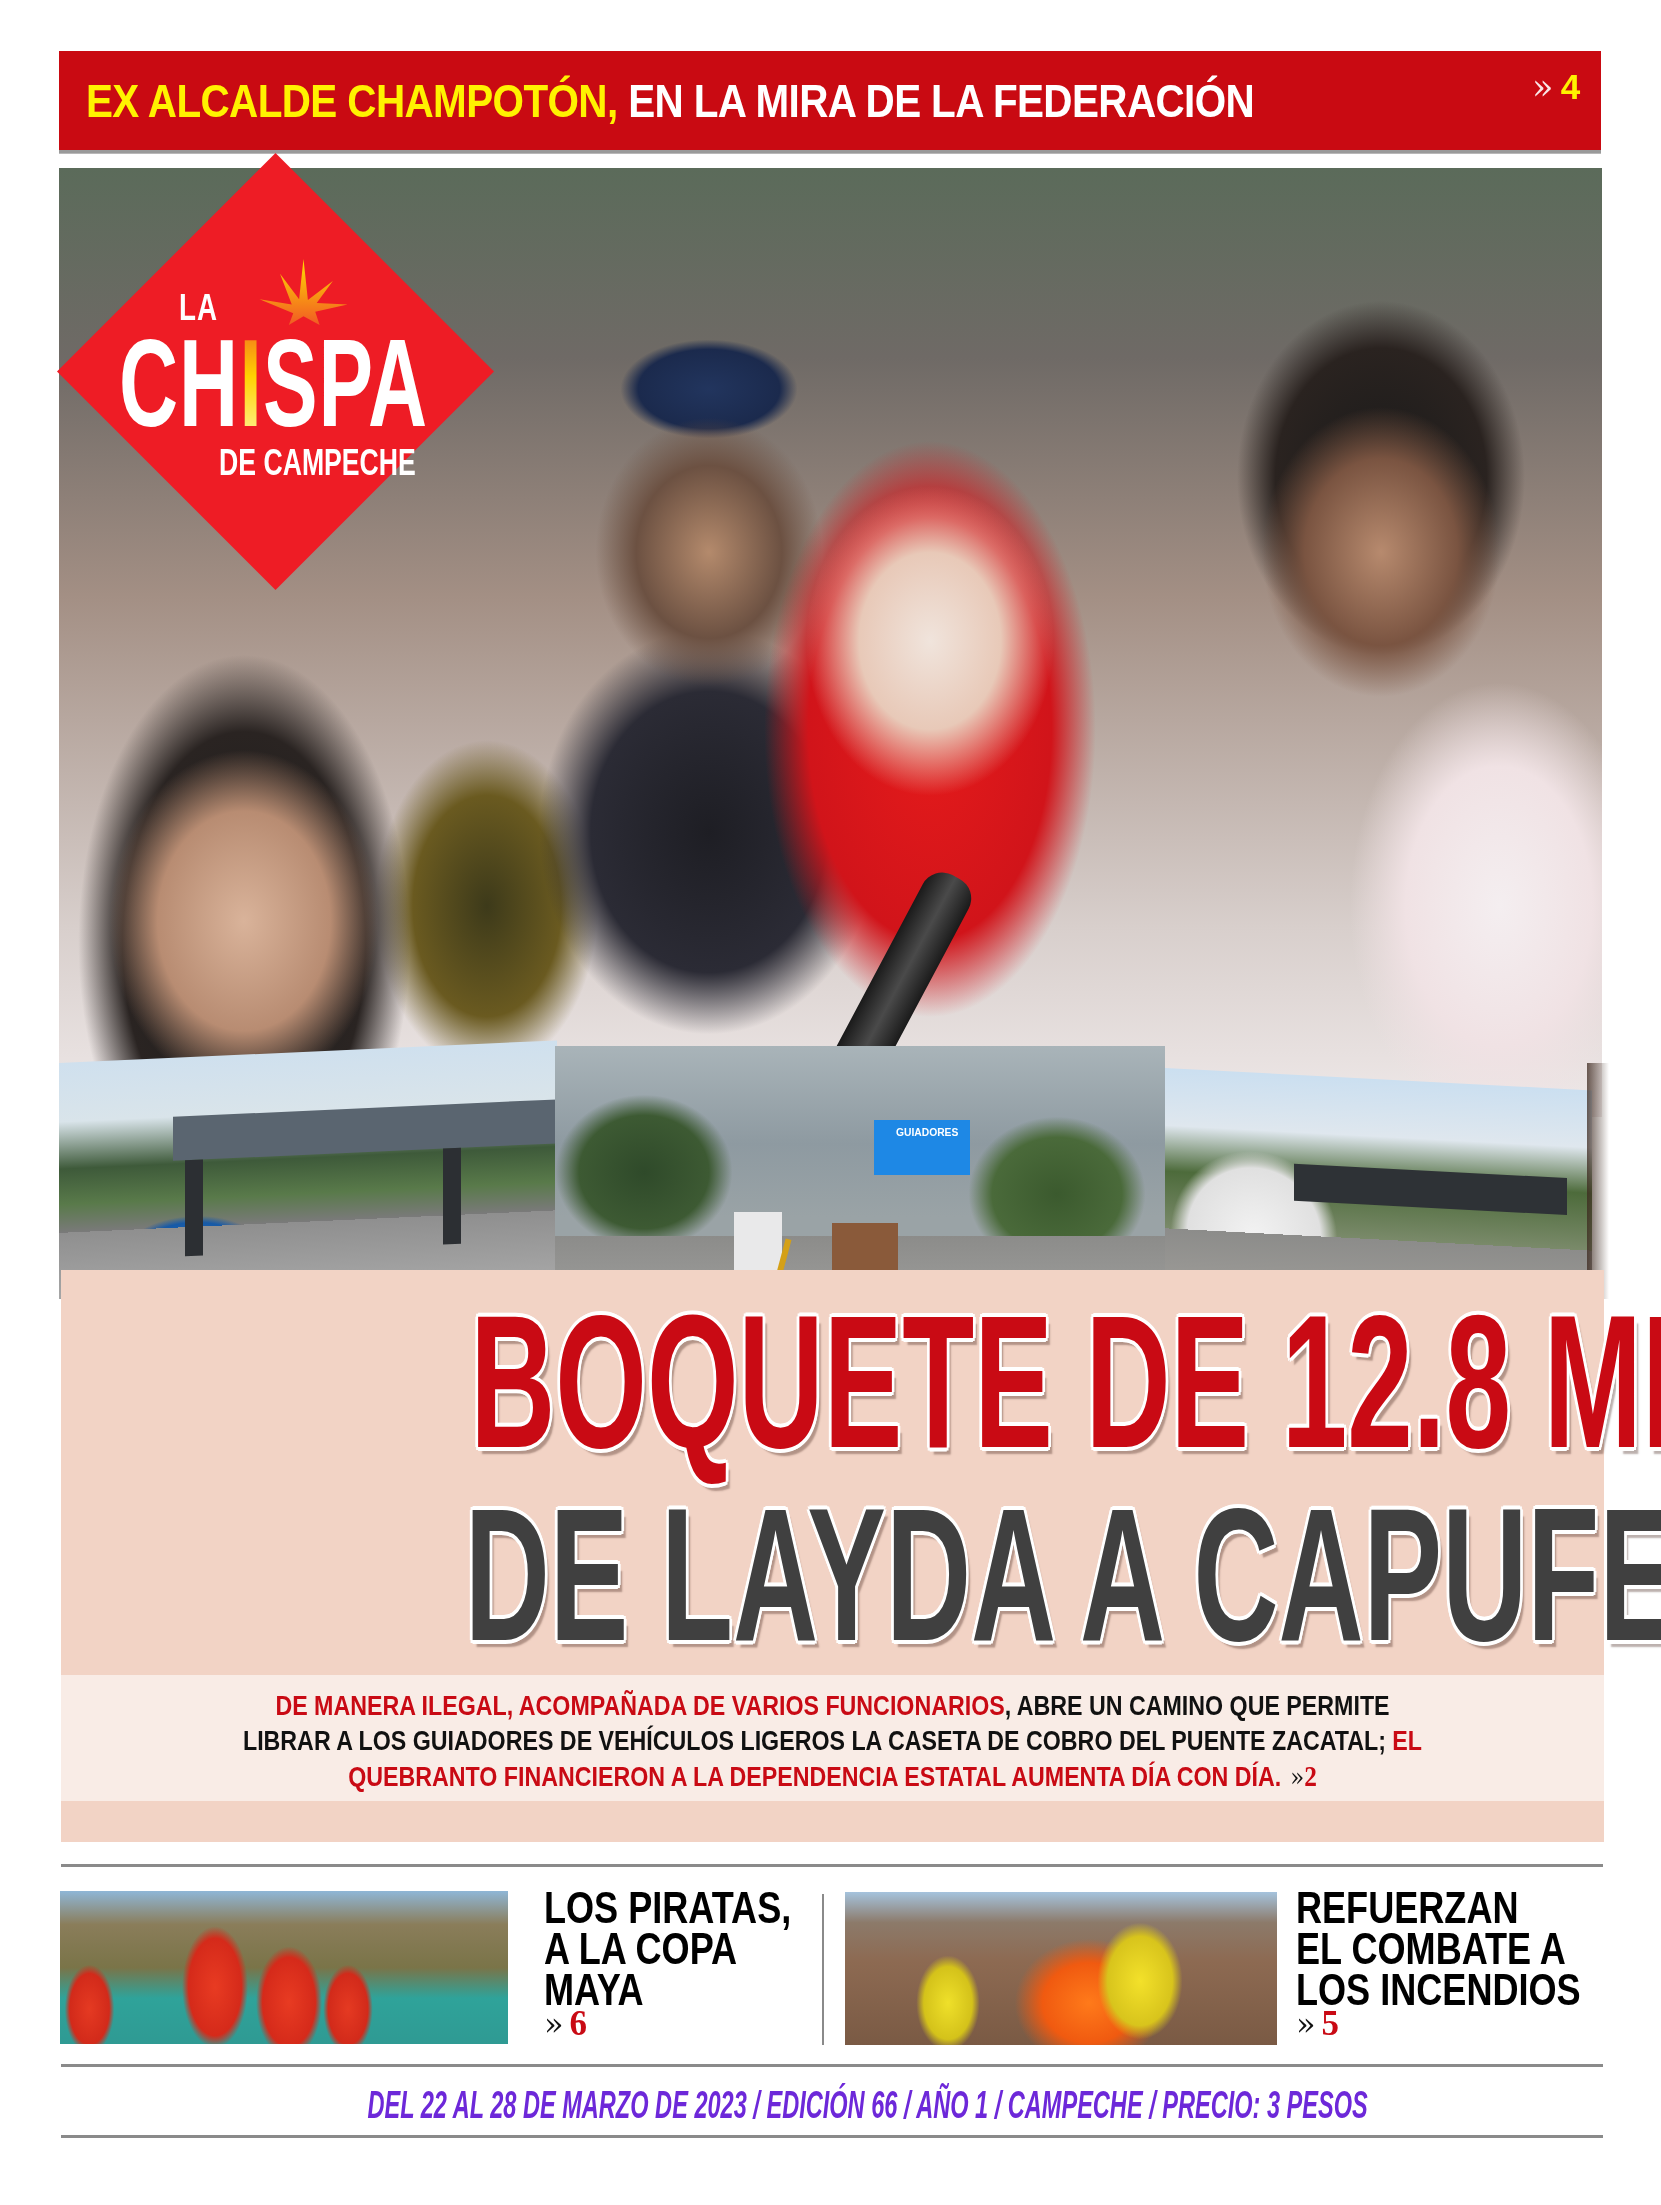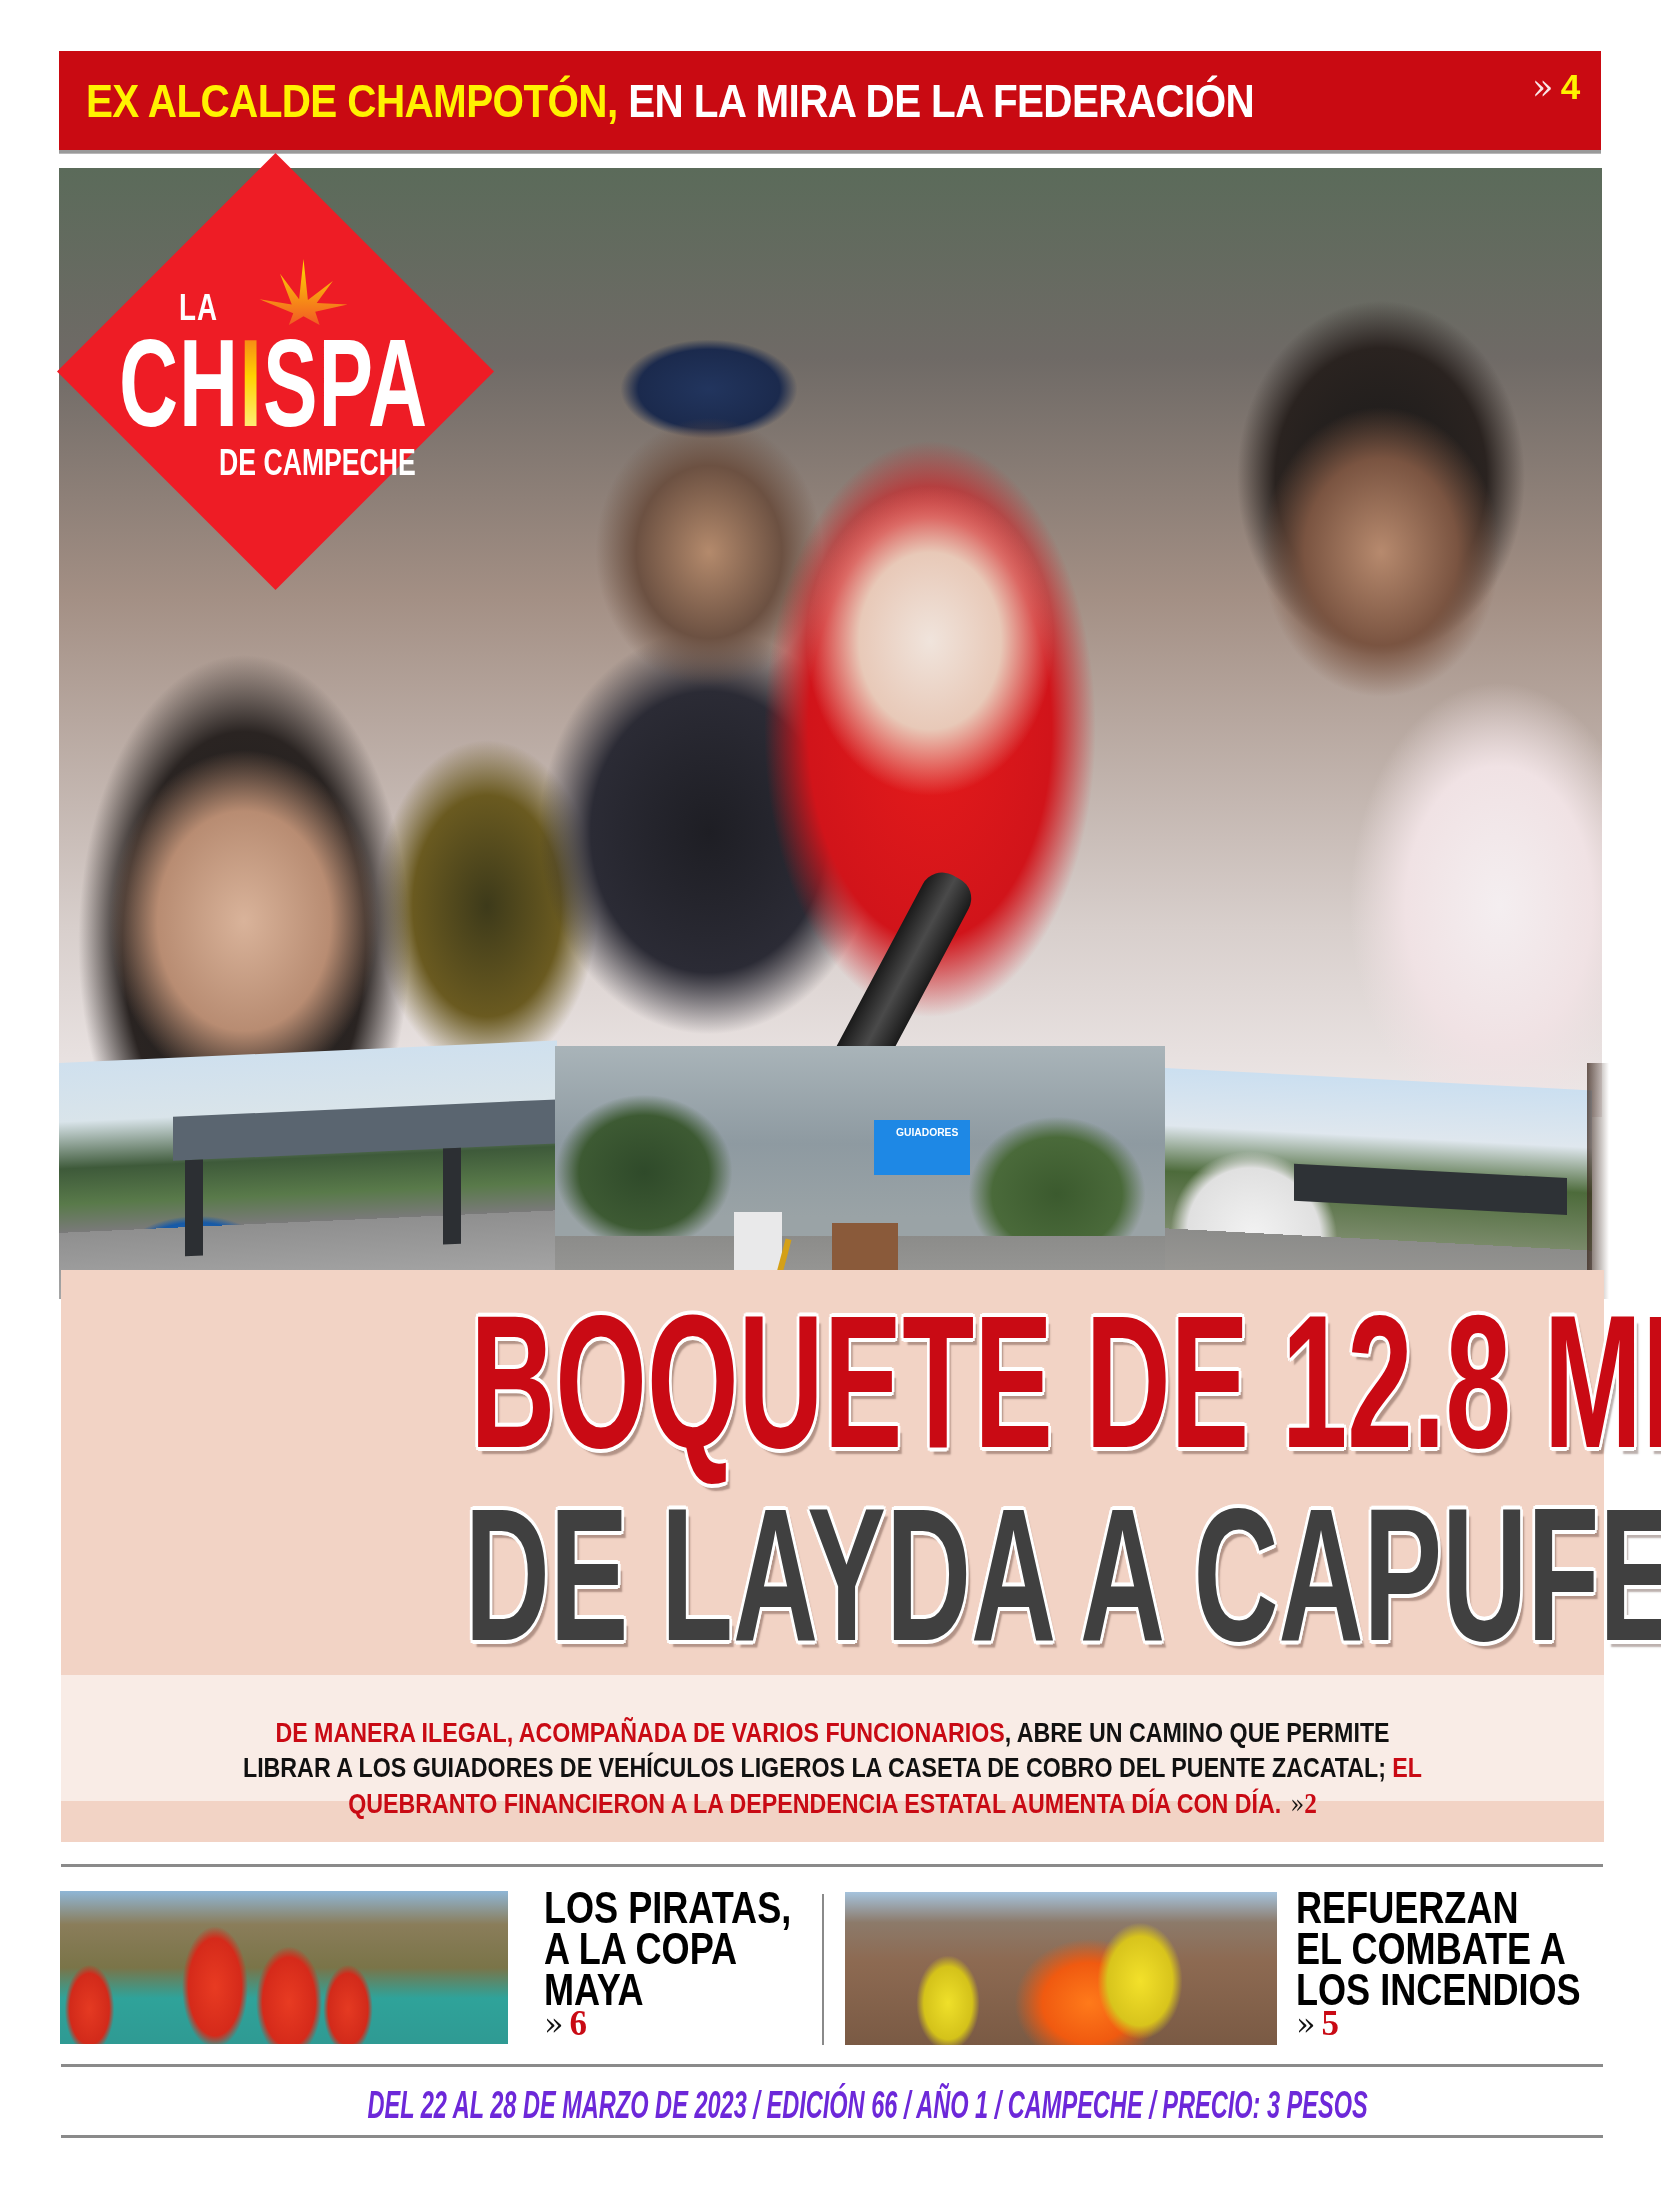--- a/index.html
+++ b/index.html
@@ -71,21 +71,21 @@
   
   .headline-panel{left:61px;top:1270px;width:1543px;height:572px;background:#f2d3c5;}
   .headline-panel .light-band{position:absolute;left:0;top:405px;width:100%;height:126px;background:#f9ece6;}
   .big-line{position:absolute;left:0;width:100%;text-align:center;font-family:"Liberation Sans",sans-serif;font-weight:bold;white-space:nowrap;
     -webkit-text-stroke:0;}
   .big-line span{display:inline-block;transform:scaleX(.62);transform-origin:center;}
   .big-red{top:16px;font-size:190px;line-height:190px;color:#c90a14;
     text-shadow: 4.4px 0 0 #fff,-4.4px 0 0 #fff,0 4.4px 0 #fff,0 -4.4px 0 #fff,3px 3px 0 #fff,-3px -3px 0 #fff,3px -3px 0 #fff,-3px 3px 0 #fff,6.6px 6.6px 2.2px rgba(60,30,20,.35);}
   .big-black{top:209px;font-size:190px;line-height:190px;color:#404040;
     text-shadow: 4.4px 0 0 #fff,-4.4px 0 0 #fff,0 4.4px 0 #fff,0 -4.4px 0 #fff,3px 3px 0 #fff,-3px -3px 0 #fff,3px -3px 0 #fff,-3px 3px 0 #fff,6.6px 6.6px 2.2px rgba(60,30,20,.35); padding-left: 32px;}
-  .summary{position:absolute;left:0;top:446px;width:100%;text-align:center;font-weight:bold;font-size:27px;line-height:35px;}
+  .summary{position:absolute;left:0;top:419px;width:100%;text-align:center;font-weight:bold;font-size:27px;line-height:35px;}
   .summary .line{display:block;white-space:nowrap;transform:scaleX(.86);transform-origin:center;}
   .red{color:#c90a14;}
   .blk{color:#111;}
   .summary .chev{color:#111;font-weight:normal;font-size:26.6px;margin-left:10.3px;}
   .summary .pg{color:#c90a14;font-family:"Liberation Serif",serif;font-size:29.5px;}
 
   
   .divider{left:61px;width:1542px;height:3px;background:#8a8a8a;}
   .vsep{left:822px;top:1894px;width:2.2px;height:151px;background:#8a8a8a;}
   .teaser-photo{position:absolute;}

